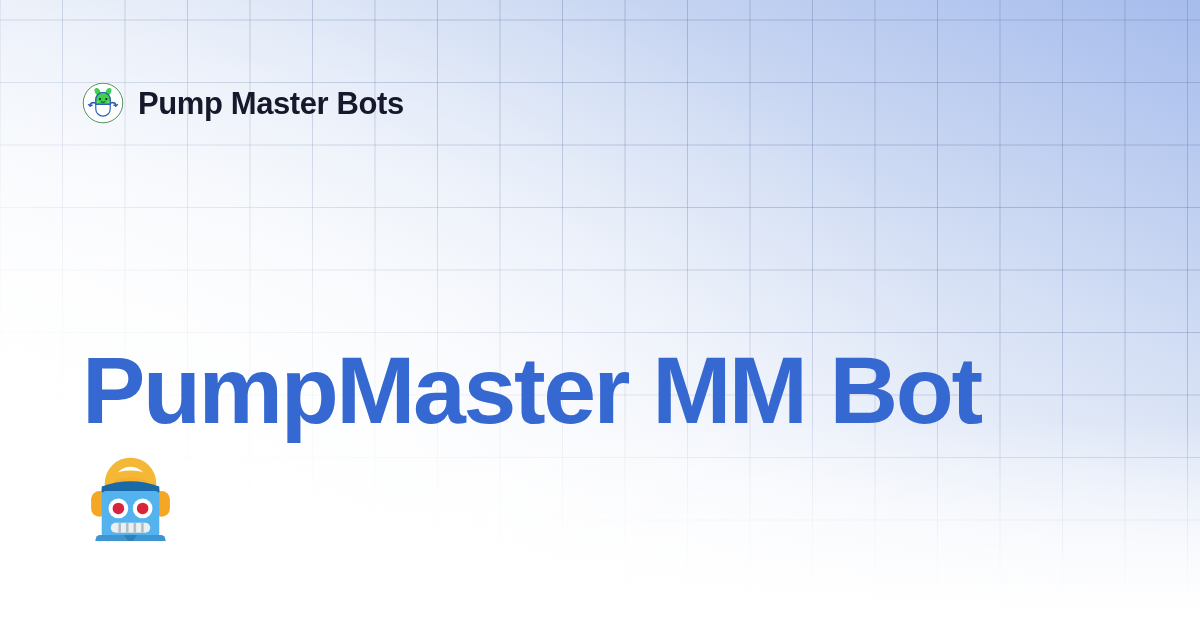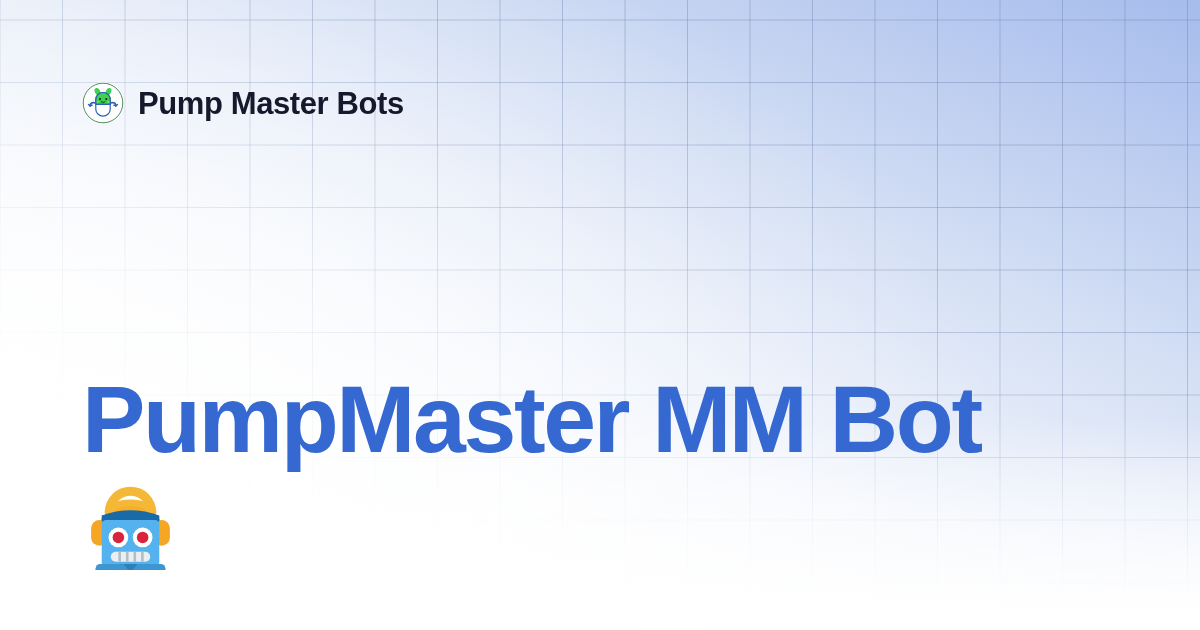--- a/index.html
+++ b/index.html
@@ -126,21 +126,21 @@
     color: #16192b;
     letter-spacing: -0.4px;
     white-space: nowrap;
     line-height: 1;
   }
 
   
   .hero {
     position: absolute;
     left: 82px;
-    top: 372px;
+    top: 343px;
   }
   .hero-title {
     font-size: 95px;
     font-weight: bold;
     color: #3569d1;
     letter-spacing: -2.4px;
     line-height: 1.0;
     white-space: nowrap;
     margin: 0;
   }

